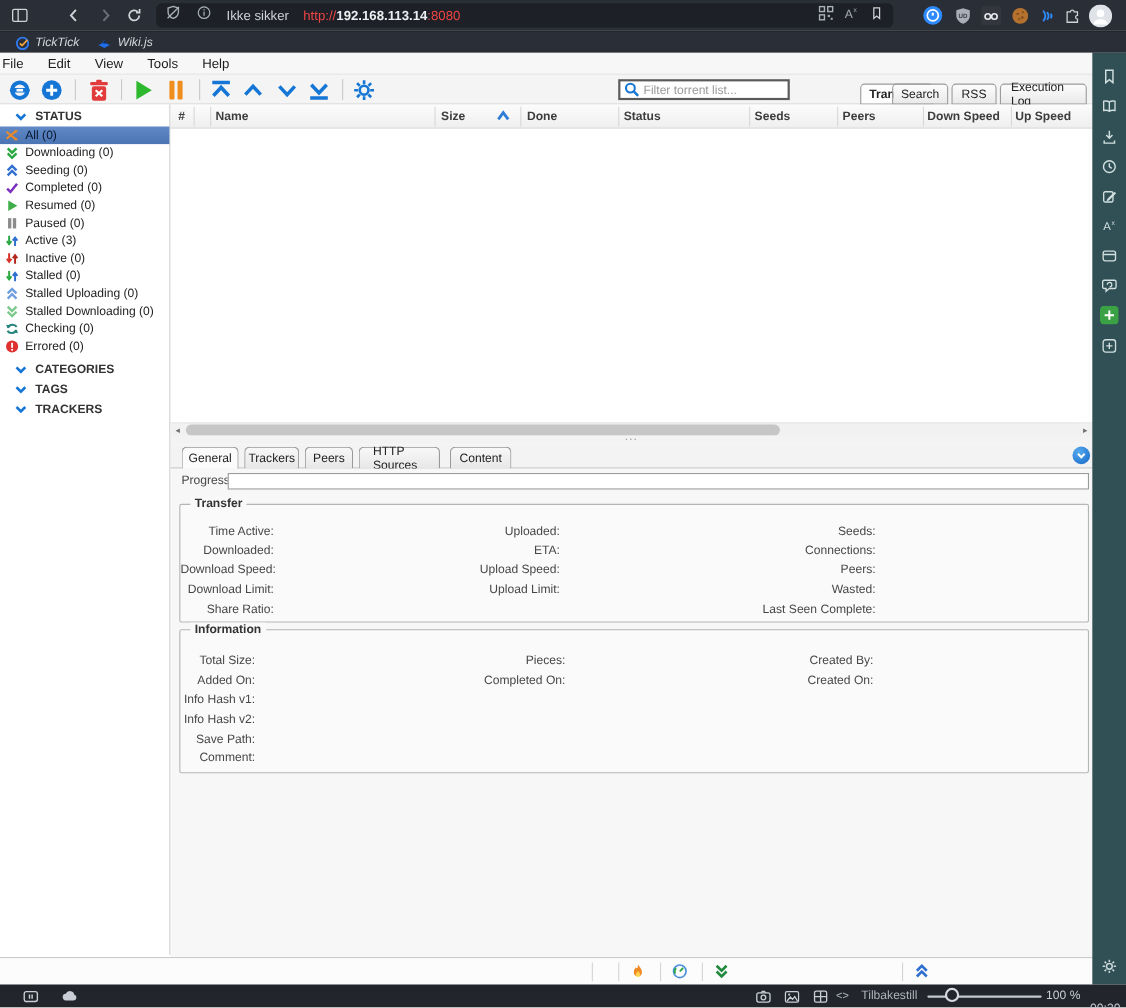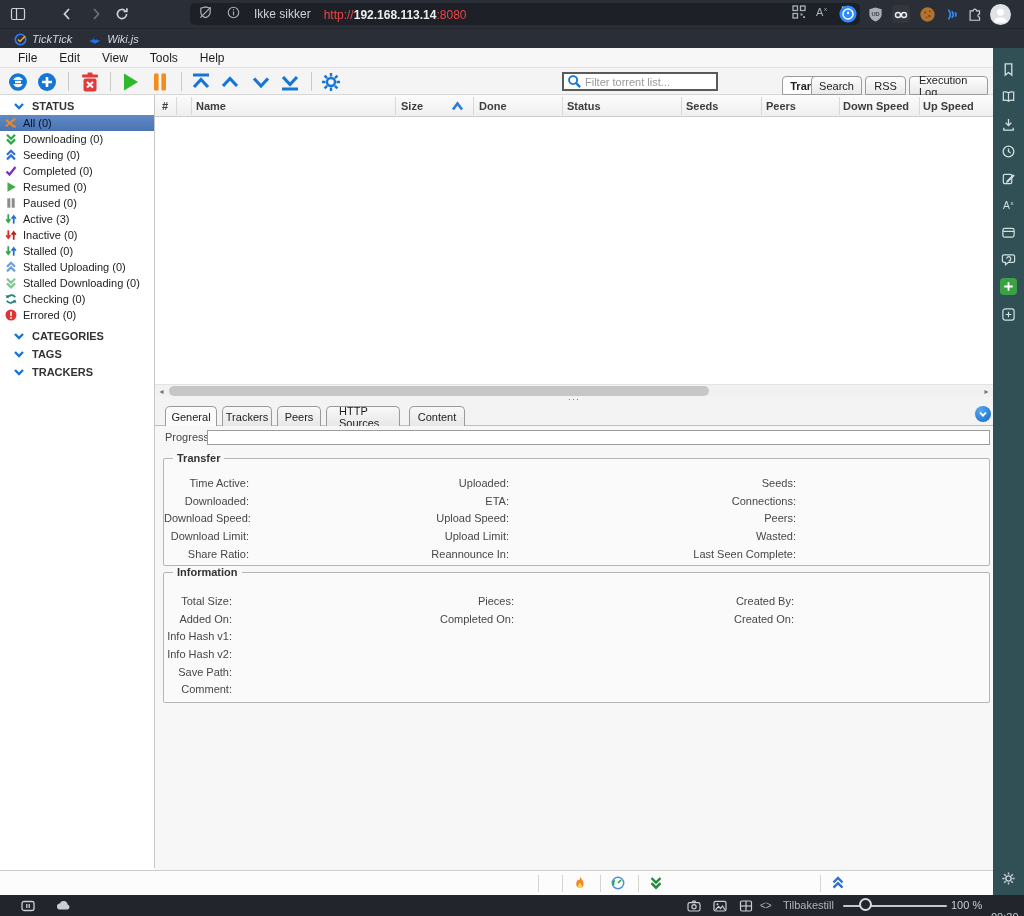--- a/index.html
+++ b/index.html
@@ -5,28 +5,28 @@
   * { margin:0; padding:0; box-sizing:border-box; }
   html,body { width:1024px; height:916px; }
   body { position:relative; font-family:"Liberation Sans",sans-serif; background:#fff; overflow:hidden; }
   .abs { position:absolute; }
   .row { display:flex; align-items:center;font-style:italic; }
 
   
   #chrome { left:0; top:0; width:1024px; height:28px; background:#2a2e36; }
   #bookmarks-bar { left:0; top:28px; width:1024px; height:20px; background:#2a2e36; border-top:1px solid #23262c; }
   .chrome-btn { width:24px; height:24px; display:flex; align-items:center; justify-content:center; }
-  #url-pill { left:142px; top:3px; width:670px; height:22px; background:#1d2127; border-radius:5px; display:flex; align-items:center; padding:0 8px; gap:13px;margin-left:48px; }
+  #url-pill { left:142px; top:3px; width:670px; height:22px; background:#1d2127; border-radius:5px; display:flex; align-items:center; padding:0 8px; gap:13px; }
   .url-sec { color:#cfd3d9; font-size:12px; white-space:nowrap; }
   .url-scheme,.url-port { color:#ef4444; font-size:12px; }
   .url-host { color:#eceef1; font-size:12px; font-weight:bold; }
   .bm-item { display:flex; align-items:center; gap:5px; color:#d6d9de; font-size:11px; padding:0 8px; height:20px; }
 
   
-  #menubar { left:0; top:48px; width:993px; height:20px; background:#f7f7f7; border-bottom:1px solid #e2e2e2; display:flex; align-items:center; gap:22px; padding-left:18px; font-size:12px; color:#1c1c1c; }
+  #menubar { left:0; top:48px; width:993px; height:20px; background:#f7f7f7; border-bottom:1px solid #e2e2e2; display:flex; align-items:center; gap:22px; padding-left:2px; font-size:12px; color:#1c1c1c; }
   #toolbar { left:0; top:68px; width:993px; height:27px; background:#f4f4f4; border-bottom:1px solid #d8d8d8; }
   .tb-ico { position:absolute; top:3px; width:22px; height:22px; display:flex; align-items:center; justify-content:center; }
   .tb-sep { position:absolute; top:4px; width:1px; height:19px; background:#c9c9c9; }
   #filter-box { position:absolute; left:562px; top:72px; width:156px; height:19px; border:2px solid #5a5a5a; background:#fff; display:flex; align-items:center; padding:0 3px; gap:3px; }
   #filter-box input { border:none; outline:none; width:120px; font-size:11px; color:#333; background:transparent; }
   #filter-box input::placeholder { color:#9a9a9a; }
   .vtab { position:absolute; top:76px; height:19px; border:1px solid #9b9b9b; border-radius:4px 4px 0 0; background:linear-gradient(#fdfdfd,#e9e9e9); font-size:11px; color:#222; display:flex; align-items:center; justify-content:center; padding:0 9px; }
   .vtab.active { background:#fdfdfd; font-weight:bold; }
 
   
@@ -488,21 +488,20 @@
       <span class="flab">Downloaded:</span>
       <span class="flab">Download Speed:</span>
       <span class="flab">Download Limit:</span>
       <span class="flab">Share Ratio:</span>
     </div>
     <div class="abs" style="left:95px;top:16px;width:250px;">
       <span class="flab">Uploaded:</span>
       <span class="flab">ETA:</span>
       <span class="flab">Upload Speed:</span>
       <span class="flab">Upload Limit:</span>
-      <span class="flab">Reannounce In:</span>
     </div>
     <div class="abs" style="left:360px;top:16px;width:272px;">
       <span class="flab">Seeds:</span>
       <span class="flab">Connections:</span>
       <span class="flab">Peers:</span>
       <span class="flab">Wasted:</span>
       <span class="flab">Last Seen Complete:</span>
     </div>
   </div>
 

